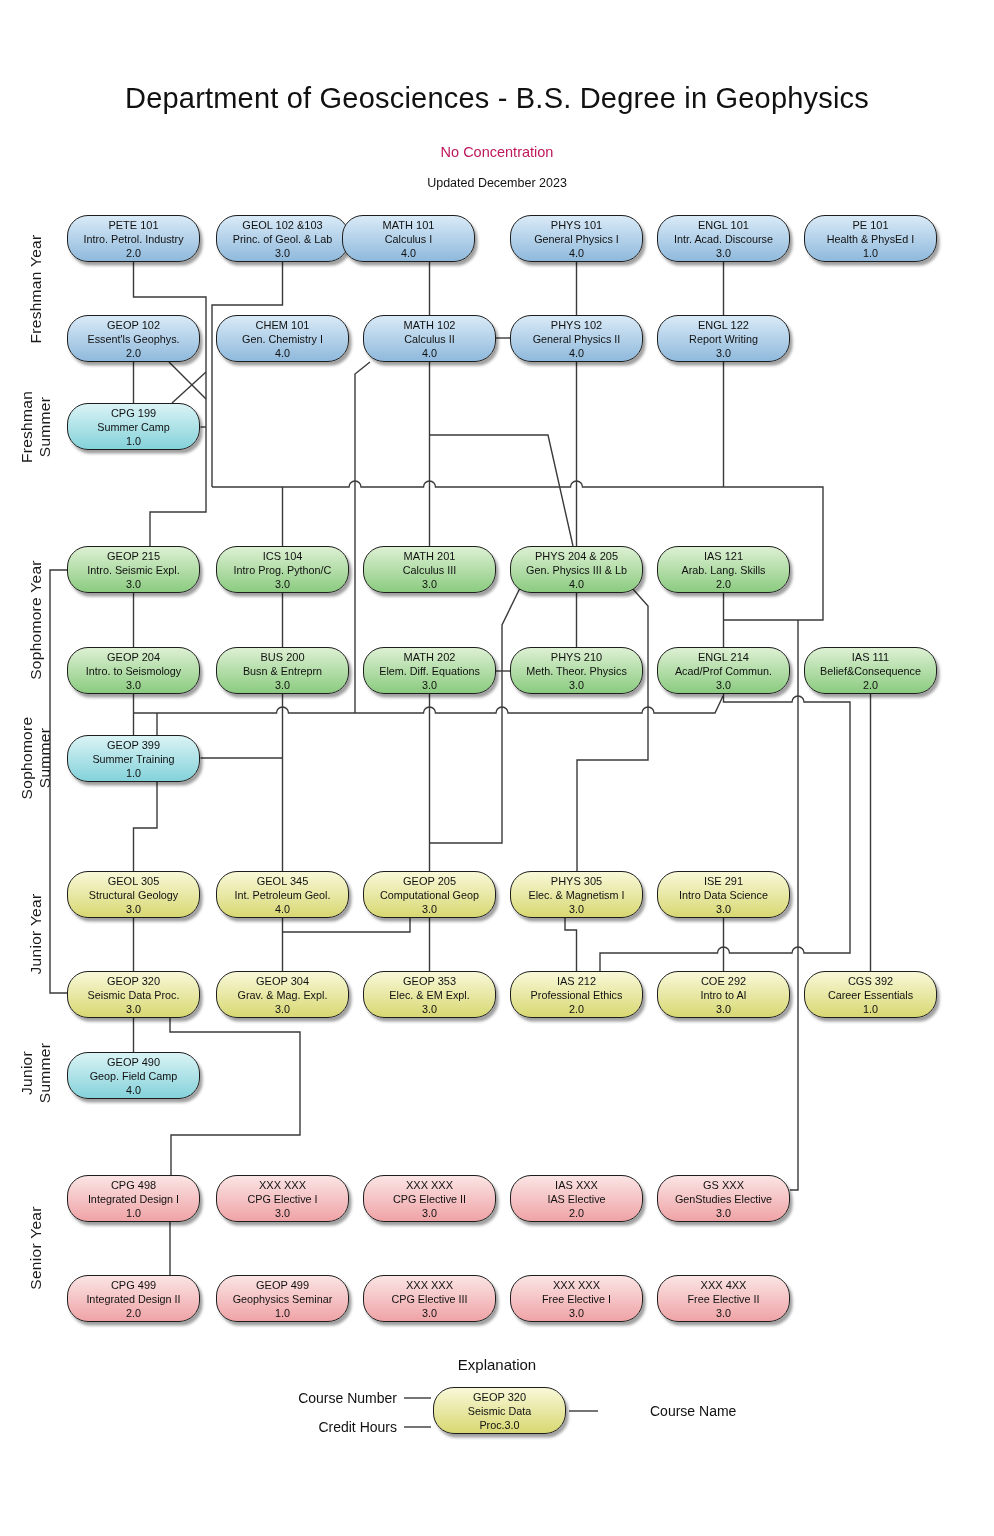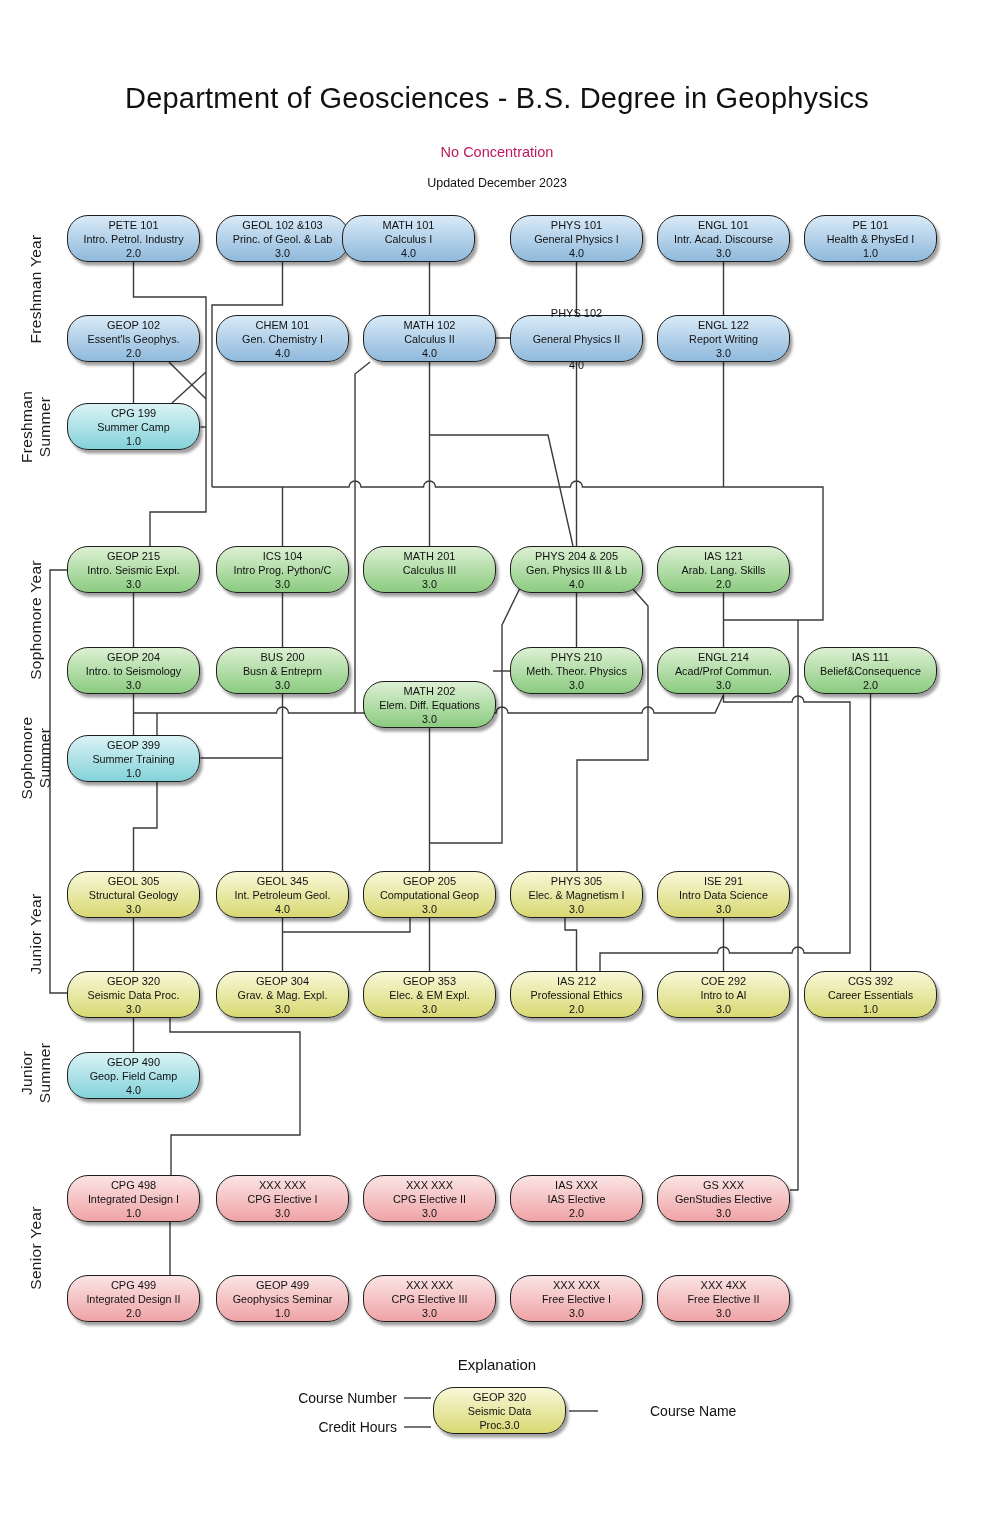--- a/index.html
+++ b/index.html
@@ -128,21 +128,21 @@
       <div class="course" style="left: 216px; top: 315px; background: linear-gradient(rgb(217, 234, 247), rgb(143, 185, 220));">
         <span class="code">CHEM 101</span>
         <span class="name">Gen. Chemistry I</span>
         <span class="credits">4.0</span>
       </div>
       <div class="course" style="left: 363px; top: 315px; background: linear-gradient(rgb(217, 234, 247), rgb(143, 185, 220));">
         <span class="code">MATH 102</span>
         <span class="name">Calculus II</span>
         <span class="credits">4.0</span>
       </div>
-      <div class="course" style="left: 510px; top: 315px; background: linear-gradient(rgb(217, 234, 247), rgb(143, 185, 220)); gap: 12px;">
+      <div class="course" style="left: 510px; top: 315px; background: linear-gradient(rgb(217, 234, 247), rgb(143, 185, 220));">
         <span class="code">PHYS 102</span>
         <span class="name">General Physics II</span>
         <span class="credits">4.0</span>
       </div>
       <div class="course" style="left: 657px; top: 315px; background: linear-gradient(rgb(217, 234, 247), rgb(143, 185, 220));">
         <span class="code">ENGL 122</span>
         <span class="name">Report Writing</span>
         <span class="credits">3.0</span>
       </div>
       <div class="course" style="left: 67px; top: 403px; background: linear-gradient(rgb(218, 243, 245), rgb(132, 210, 218));">
@@ -178,21 +178,21 @@
       <div class="course" style="left: 67px; top: 647px; background: linear-gradient(rgb(221, 240, 211), rgb(139, 203, 128));">
         <span class="code">GEOP 204</span>
         <span class="name">Intro. to Seismology</span>
         <span class="credits">3.0</span>
       </div>
       <div class="course" style="left: 216px; top: 647px; background: linear-gradient(rgb(221, 240, 211), rgb(139, 203, 128));">
         <span class="code">BUS 200</span>
         <span class="name">Busn &amp; Entreprn</span>
         <span class="credits">3.0</span>
       </div>
-      <div class="course" style="left: 363px; top: 681px; background: linear-gradient(rgb(221, 240, 211), rgb(139, 203, 128)); text-align: center;">
+      <div class="course" style="left: 363px; top: 647px; background: linear-gradient(rgb(221, 240, 211), rgb(139, 203, 128)); text-align: center;">
         <span class="code">MATH 202</span>
         <span class="name">Elem. Diff. Equations</span>
         <span class="credits">3.0</span>
       </div>
       <div class="course" style="left: 510px; top: 647px; background: linear-gradient(rgb(221, 240, 211), rgb(139, 203, 128));">
         <span class="code">PHYS 210</span>
         <span class="name">Meth. Theor. Physics</span>
         <span class="credits">3.0</span>
       </div>
       <div class="course" style="left: 657px; top: 647px; background: linear-gradient(rgb(221, 240, 211), rgb(139, 203, 128));">

